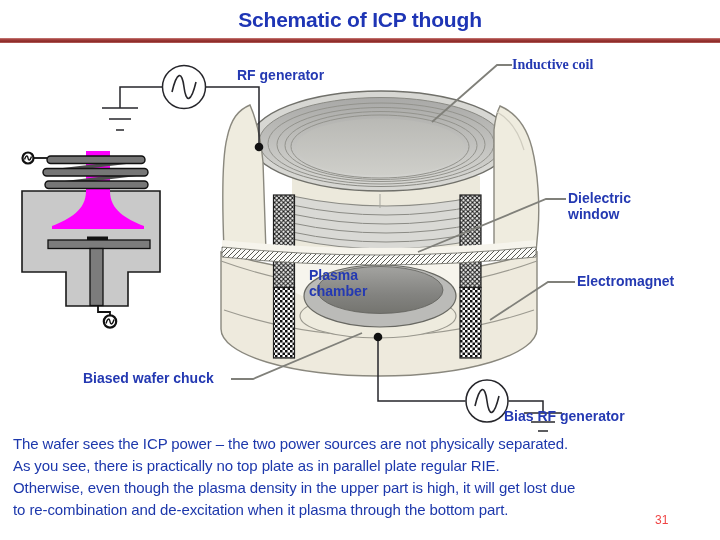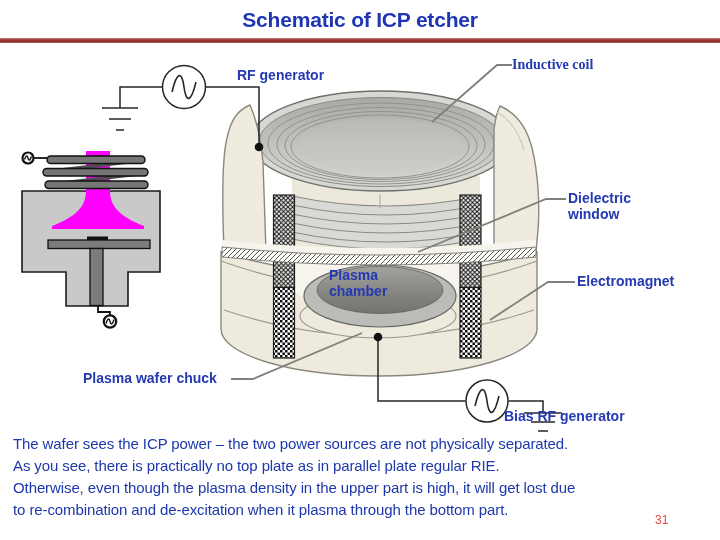--- a/index.html
+++ b/index.html
@@ -28,21 +28,21 @@
   }
   .pagenum{
     position:absolute;left:655px;top:503px;font-size:12px;color:#ef4444;margin-top:10px;
   }
 </style>
 </head>
 <body>
 
 <div class="slide">
 
-  <div class="title">Schematic of ICP etcher</div>
+  <div class="title">Schematic of ICP though</div>
   <div class="divider"></div>
 
   <svg width="720" height="540" viewBox="0 0 720 540">
     <defs>
       <linearGradient id="openG" x1="0" y1="0" x2="0" y2="1">
         <stop offset="0" stop-color="#a9a9a7"></stop>
           <stop offset="1" stop-color="#d8d8d4"></stop>
       </linearGradient>
       <linearGradient id="discG" x1="0" y1="0" x2="0" y2="1">
         <stop offset="0" stop-color="#b9b9b5"></stop>
@@ -193,22 +193,22 @@
         <circle cx="110" cy="321.5" r="6.2" stroke-width="2.2" fill="#fff"></circle>
         <path d="M106,323.5 C107.5,318 109.5,318 110,321.5 C110.5,325 112.5,325 114,319.5" stroke-width="1.4"></path>
       </g>
     </g>
   </svg>
 
   <div class="lbl" style="left:213px;top:67px;margin-left:24px;">RF generator</div>
   <div class="lbl" style="left:512px;top:57px;font-family:Liberation Serif, serif;">Inductive coil</div>
   <div class="lbl" style="left:577px;top:273px;">Electromagnet</div>
   <div class="lbl wrap" style="left:568px;top:190px;width:74px;">Dielectric window</div>
-  <div class="lbl wrap" style="left:329px;top:267px;width:76px;">Plasma chamber</div>
-  <div class="lbl" style="left:83px;top:370px;">Plasma wafer chuck</div>
+  <div class="lbl wrap" style="left:309px;top:267px;width:76px;">Plasma chamber</div>
+  <div class="lbl" style="left:83px;top:370px;">Biased wafer chuck</div>
   <div class="lbl" style="left:504px;top:376px;margin-top:32px;">Bias RF generator</div>
 
   <div class="bodytext">
     <div>The wafer sees the  ICP power – the two power sources are not physically separated.</div>
     <div>As you see, there is practically no top plate as in parallel plate regular RIE.</div>
     <div>Otherwise, even though the plasma density in the upper part is high, it will get lost due</div>
     <div>to re-combination and de-excitation when it plasma through the bottom part.</div>
   </div>
 
   <div class="pagenum">31</div>

